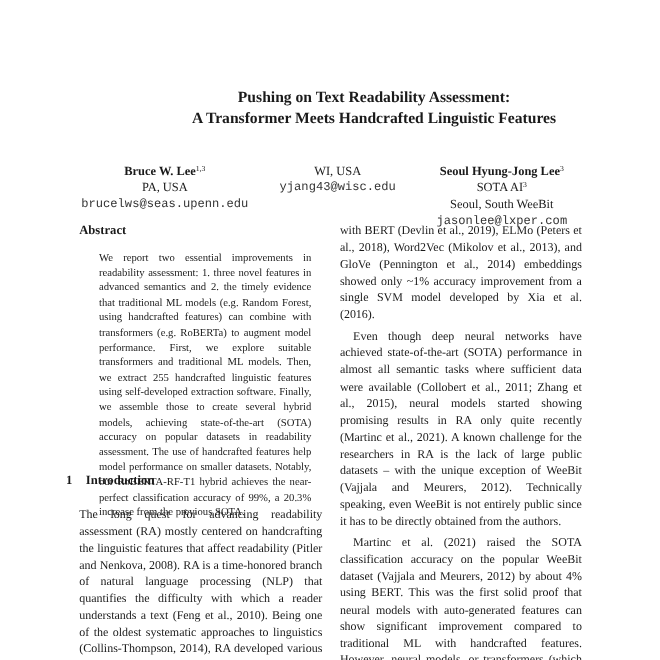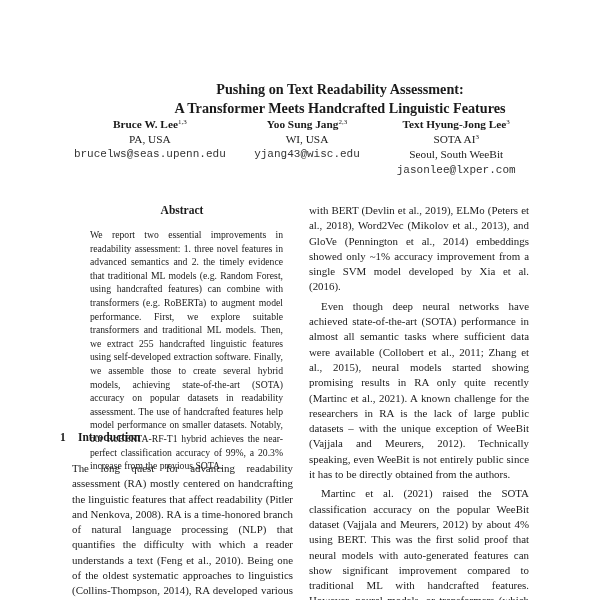--- a/index.html
+++ b/index.html
@@ -1,26 +1,26 @@
 <!DOCTYPE html>
 <html><head>
 <meta charset="utf-8">
 <style>
   html, body { margin: 0; padding: 0; background: #ffffff; }
   body { width: 600px; height: 600px; overflow: hidden; position: relative;
          font-family: "Liberation Serif", "DejaVu Serif", serif; color: #1a1a1a; }
   .title { position: absolute; left: 0; width: 600px; top: 80px; text-align: center;
            font-weight: bold; font-size: 14.2px; line-height: 19px; margin-left: 40px; }
   .authors { position: absolute; top: 117px; left: 64px; width: 470px; display: flex; }
-  .author { text-align: center; font-size: 11.3px; line-height: 15.2px; }
+  .author { text-align: center; font-size: 11.3px; line-height: 15.2px; margin-top: 32px; }
   .author .name { font-weight: bold; }
   .author sup { font-size: 7px; vertical-align: 4px; line-height: 0; font-weight: normal; }
   .author .email { font-family: "Liberation Mono", "DejaVu Sans Mono", monospace; font-size: 11px; color: #333; }
   .a1 { width: 172px; } .a2 { width: 143px; } .a3 { width: 156px; }
-  .abs-head { position: absolute; top: 204px; left: 72px; width: 220px; text-align: center;
+  .abs-head { position: absolute; top: 204px; left: 72px; width: 220px; 
               font-weight: bold; font-size: 11.5px; }
   .abstract { position: absolute; top: 228px; left: 90px; width: 193px; font-size: 9.7px;
               line-height: 13.6px; text-align: justify; hyphens: manual; }
   .sec-head { position: absolute; top: 431px; left: 60px; font-weight: bold; font-size: 11.5px; }
   .sec-head .num { display: inline-block; width: 18px; }
   .col-left { position: absolute; top: 461px; left: 72px; width: 221px; font-size: 10.9px;
               line-height: 15.3px; text-align: justify; }
   .col-right { position: absolute; top: 203px; left: 309px; width: 220px; font-size: 10.9px;
                line-height: 15.3px; text-align: justify; }
   .col-right p, .col-left p { margin: 0; }
@@ -34,26 +34,25 @@
   <div>A Transformer Meets Handcrafted Linguistic Features</div>
 </div>
 
 <div class="authors">
   <div class="author a1">
     <div class="name"><span>Bruce W. Lee</span><sup>1,3</sup></div>
     <div>PA, USA</div>
     <div class="email">brucelws@seas.upenn.edu</div>
   </div>
   <div class="author a2">
-    <div class="name"><span>Yoo Sung Jang</span><sup>2,3</sup></div>
     <div>WI, USA</div>
     <div class="email">yjang43@wisc.edu</div>
   </div>
   <div class="author a3">
-    <div class="name"><span>Text Hyung-Jong Lee</span><sup>3</sup></div>
+    <div class="name"><span>Seoul Hyung-Jong Lee</span><sup>3</sup></div>
     <div><span>SOTA AI</span><sup>3</sup></div>
     <div>Seoul, South WeeBit</div>
     <div class="email">jasonlee@lxper.com</div>
   </div>
 </div>
 
 <div class="abs-head">Abstract</div>
 <div class="abstract">We report two essential improvements in readability assessment: 1. three novel features in advanced semantics and 2. the timely evidence that traditional ML models (e.g. Random Forest, using handcrafted features) can combine with transformers (e.g. RoBERTa) to augment model performance. First, we explore suitable transformers and traditional ML models. Then, we extract 255 handcrafted linguistic features using self-developed extraction software. Finally, we assemble those to create several hybrid models, achieving state-of-the-art (SOTA) accuracy on popular datasets in readability assessment. The use of handcrafted features help model performance on smaller datasets. Notably, our RoBERTA-RF-T1 hybrid achieves the near-perfect classification accuracy of 99%, a 20.3% increase from the previous SOTA.</div>
 
 <div class="sec-head">

